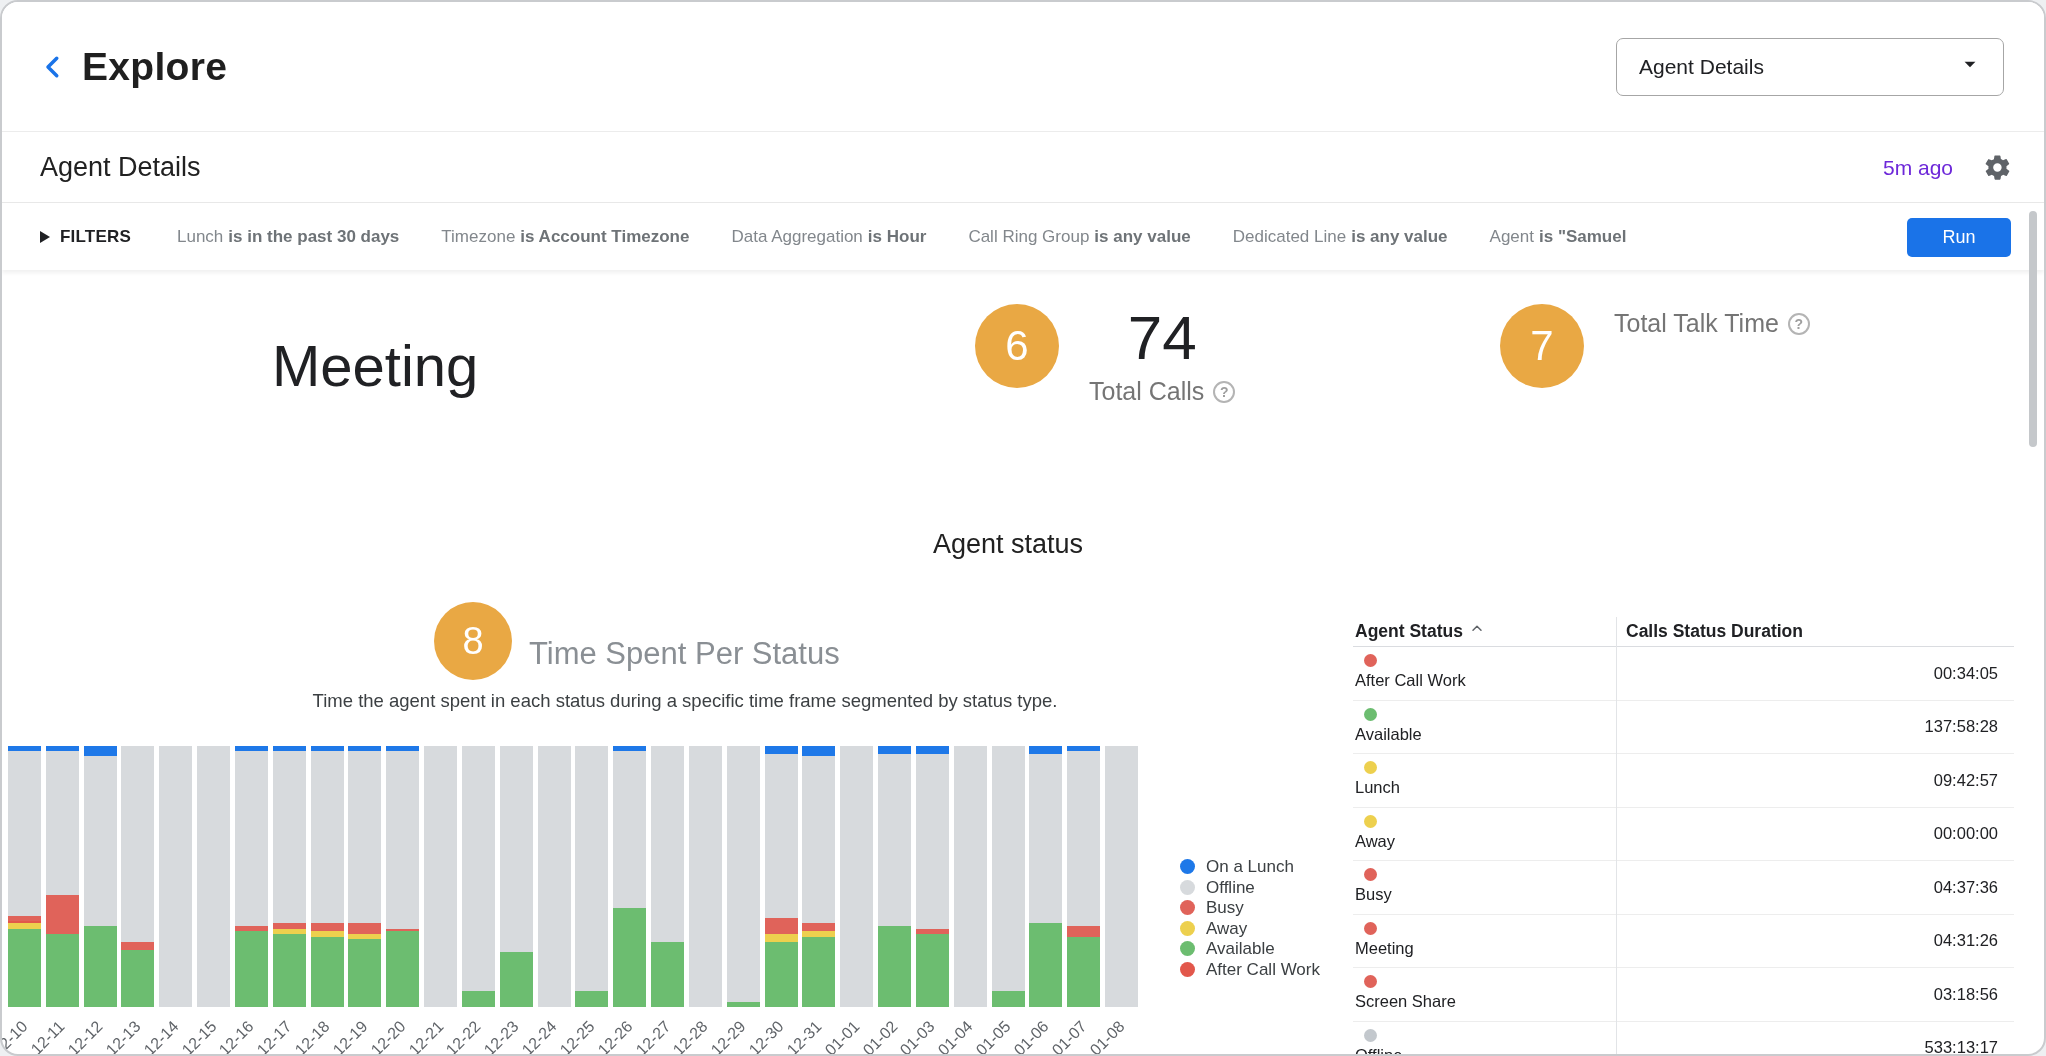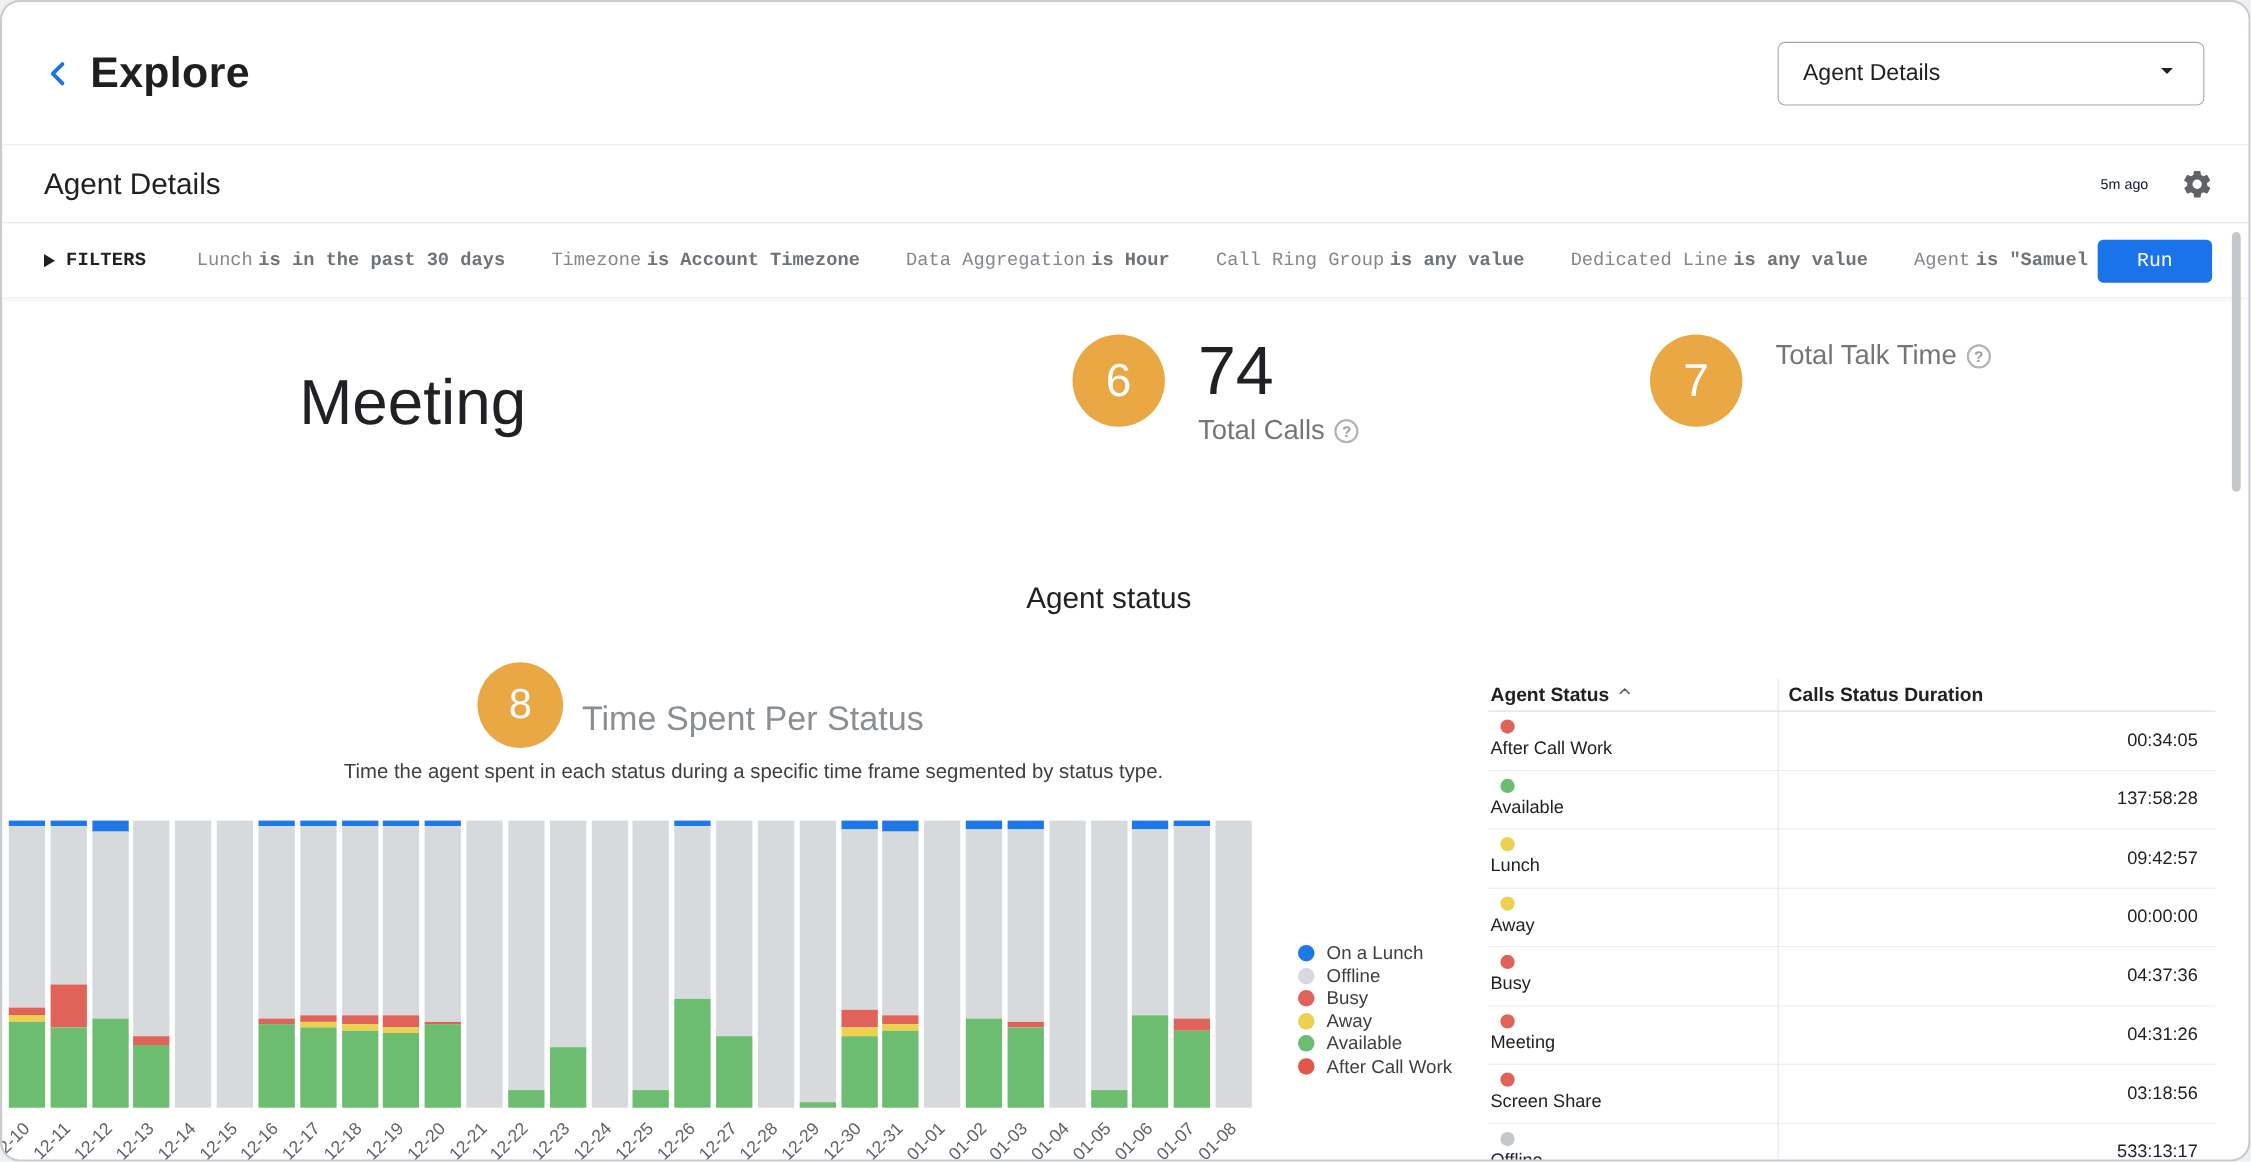--- a/index.html
+++ b/index.html
@@ -20,46 +20,46 @@
   .dash-select { width:388px; height:58px; border:1.5px solid #a6a6a6; border-radius:7px;
     display:flex; align-items:center; justify-content:space-between; padding:0 20px 0 22px;
     font-size:21px; color:#202124; cursor:pointer; background:#fff; }
 
   
   .toolbar { position:absolute; top:131px; left:0; right:0; height:70px;
     display:flex; align-items:center; justify-content:space-between;
     padding:0 32px 0 38px; border-bottom:1px solid #e8e8e8; }
   .toolbar-title { font-size:27px; font-weight:400; color:#212121; }
   .toolbar-right { display:flex; align-items:center; gap:30px; }
-  .last-updated { font-size:13px; color:#0f172a; }
+  .last-updated { font-size:21px; color:#6d28d9; }
   .gear { display:flex; cursor:pointer; }
 
   
   .filters-bar { position:absolute; top:202px; left:0; right:0; height:66px;
     display:flex; align-items:center; padding:0 38px;
-    box-shadow:0 3px 4px rgba(0,0,0,.06); background:#fff;font-family:Liberation Mono, monospace; }
+    box-shadow:0 3px 4px rgba(0,0,0,.06); background:#fff; }
   .filters-toggle { display:flex; align-items:center; gap:10px; cursor:pointer; }
   .caret-right { width:0; height:0; border-left:10px solid #202124;
     border-top:6px solid transparent; border-bottom:6px solid transparent; }
   .filters-label { font-size:17px; font-weight:700; color:#202124; letter-spacing:.2px; }
   .filter-items { display:flex; gap:42px; margin-left:46px; font-size:17px;
     color:#82878c; white-space:nowrap; }
   .filter-item b { font-weight:700; color:#6e7377; margin-left:5px; }
   .run-button { position:absolute; right:33px; top:14px; width:104px; height:39px;
     background:#1a73e8; color:#fff; border:none; border-radius:5px;
     font-size:18px; font-weight:500; font-family:inherit; cursor:pointer; }
 
   
   .agent-name { position:absolute; left:270px; top:330px; font-size:58px; color:#202124; }
   .kpi { position:absolute; display:flex; align-items:flex-start; gap:30px; }
   .kpi-1 { left:973px; top:302px; }
   .kpi-2 { left:1498px; top:302px; }
   .badge { width:84px; height:84px; border-radius:50%; background:#e9a844; color:#fff;
     font-size:42px; display:flex; align-items:center; justify-content:center; flex:0 0 auto; }
-  .kpi-col { display:flex; flex-direction:column; }
+  .kpi-col { display:flex; flex-direction:column; align-items:center; }
   .kpi-value { font-size:62px; line-height:1.1; color:#202124; }
   .kpi-2 .kpi-value { font-size:57px; }
   .kpi-label { margin-top:5px; display:flex; align-items:center; gap:9px;
     font-size:25px; color:#757575; }
   .help-icon { width:22px; height:22px; border:2px solid #b4b4b4; border-radius:50%;
     color:#9e9e9e; font-size:14px; font-weight:700; display:flex; align-items:center;
     justify-content:center; }
   .agent-status-title { position:absolute; top:527px; left:0; width:2012px;
     text-align:center; font-size:27px; color:#212121; }
 

